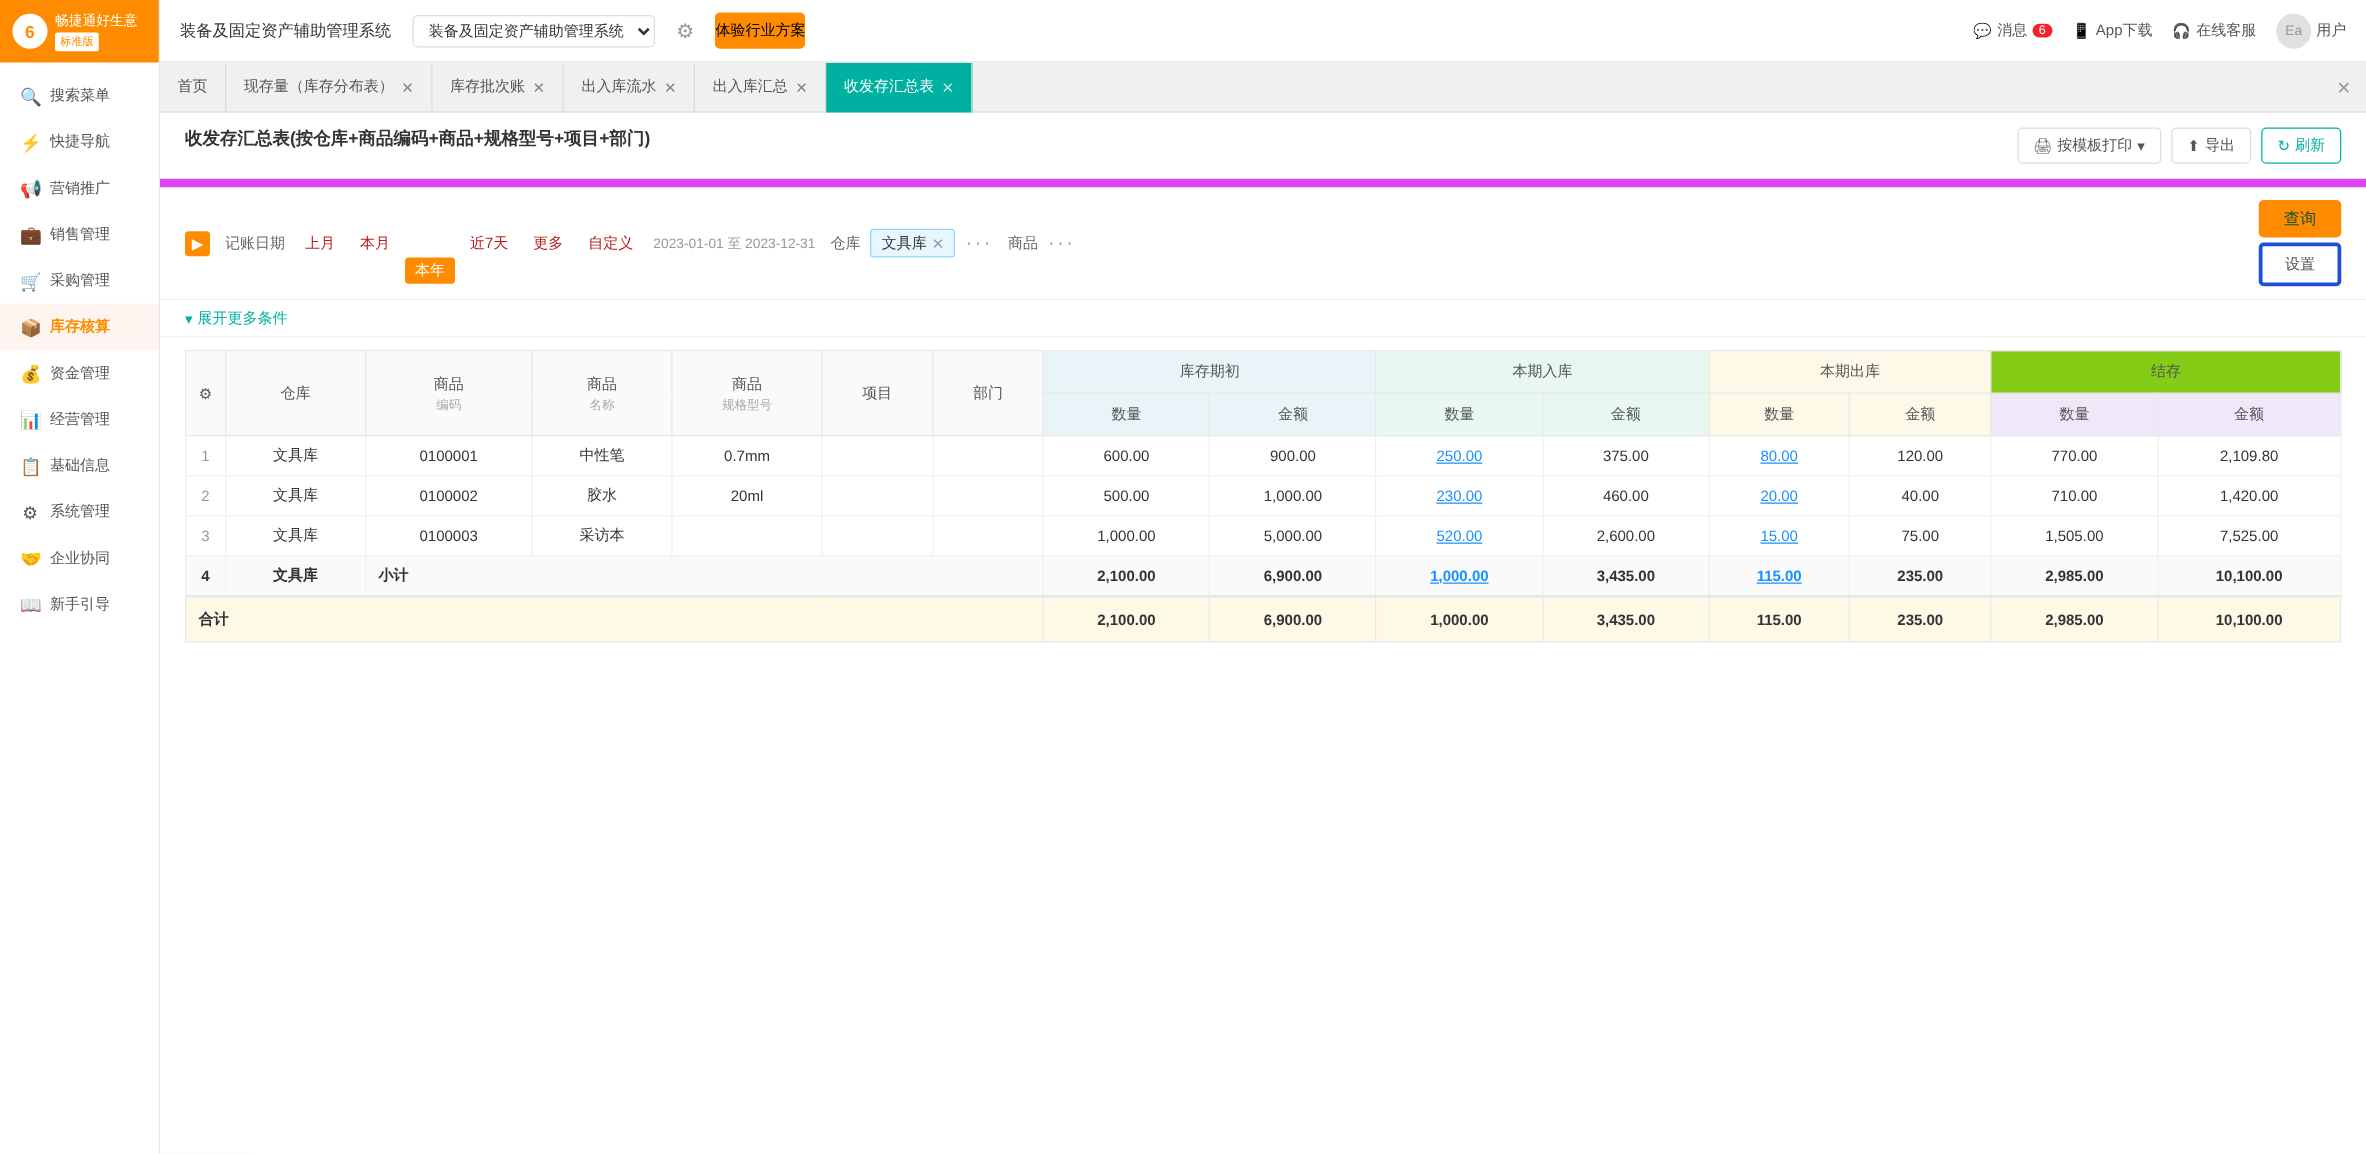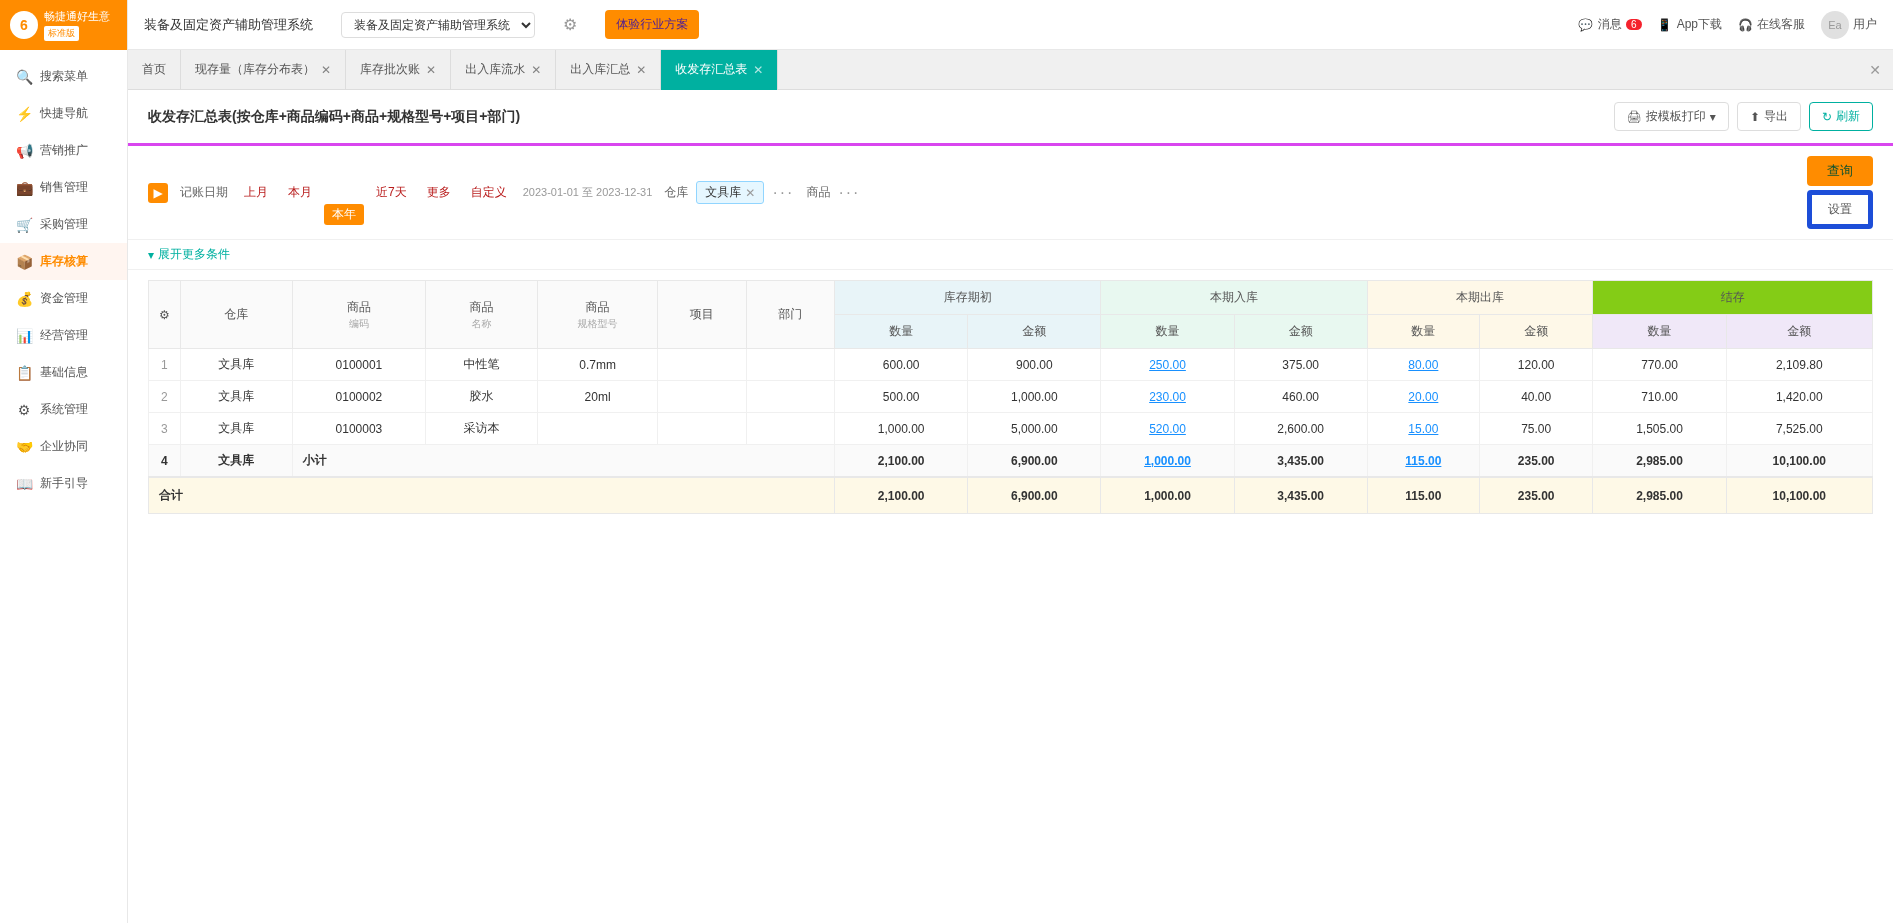--- a/index.html
+++ b/index.html
@@ -11,61 +11,61 @@
     .sidebar-logo-icon { width: 28px; height: 28px; background: #fff; border-radius: 50%; display: flex; align-items: center; justify-content: center; color: #ff8c00; font-weight: bold; font-size: 14px; }
     .sidebar-tag { background: #fff; color: #ff8c00; font-size: 9px; padding: 1px 4px; border-radius: 2px; display: inline-block; margin-top: 2px; }
     .sidebar-menu { padding: 8px 0; }
     .sidebar-item { display: flex; align-items: center; gap: 8px; padding: 10px 16px; cursor: pointer; color: #555; transition: all 0.2s; }
     .sidebar-item.active { background: #fff5f0; color: #ff8c00; font-weight: bold; }
     .sidebar-item-icon { font-size: 14px; width: 16px; text-align: center; }
     .sidebar-item-label { font-size: 12px; }
 
     
     .topbar { position: fixed; left: 128px; top: 0; right: 0; height: 50px; background: #fff; border-bottom: 1px solid #e8e8e8; display: flex; align-items: center; justify-content: space-between; padding: 0 16px; z-index: 99; }
-    .topbar-left { display: flex; align-items: center; gap: 28px; }
+    .topbar-left { display: flex; align-items: center; gap: 17px; }
     .topbar-title { font-size: 13px; color: #333; }
     .topbar-select { border: 1px solid #ddd; border-radius: 4px; padding: 4px 8px; font-size: 12px; color: #333; background: #fff; }
     .topbar-gear { color: #999; font-size: 16px; cursor: pointer; }
-    .topbar-try-btn { background: #ff8c00; color: #4c1d95; border: none; border-radius: 4px; padding: 6px 11px; font-size: 12px; cursor: pointer; }
+    .topbar-try-btn { background: #ff8c00; color: #000000; border: none; border-radius: 4px; padding: 6px 0; font-size: 12px; cursor: pointer; }
     .topbar-right { display: flex; align-items: center; gap: 16px; }
     .topbar-right-item { display: flex; align-items: center; gap: 4px; color: #555; font-size: 12px; cursor: pointer; }
     .topbar-badge { background: #f5222d; color: #fff; border-radius: 10px; padding: 0 5px; font-size: 10px; min-width: 16px; text-align: center; }
     .topbar-avatar { width: 28px; height: 28px; background: #e0e0e0; border-radius: 50%; display: flex; align-items: center; justify-content: center; color: #999; font-size: 11px; }
 
     
     .tabbar { position: fixed; left: 128px; top: 50px; right: 0; height: 40px; background: #f0f0f0; display: flex; align-items: center; z-index: 98; border-bottom: 1px solid #ddd; }
     .tab { display: flex; align-items: center; gap: 6px; padding: 0 14px; height: 40px; font-size: 12px; color: #555; cursor: pointer; border-right: 1px solid #ddd; white-space: nowrap; }
     .tab.active { background: #00b0a0; color: #fff; }
     .tab-close { font-size: 12px; opacity: 0.7; }
     .tabbar-close-all { margin-left: auto; padding: 0 12px; color: #999; font-size: 14px; cursor: pointer; }
 
     
     .main { margin-left: 128px; margin-top: 90px; padding: 0; background: #fff; min-height: calc(923px - 90px); }
 
     
-    .page-header { padding: 12px 20px; border-bottom: 3px solid #d946ef; display: flex; align-items: center; justify-content: space-between; margin-top: 20px; }
+    .page-header { padding: 12px 20px; border-bottom: 7px solid #d946ef; display: flex; justify-content: space-between; margin-top: 20px; }
     .page-title { font-size: 14px; font-weight: bold; color: #333; }
     .page-actions { display: flex; align-items: center; gap: 8px; }
     .btn-action { display: flex; align-items: center; gap: 4px; padding: 5px 12px; border: 1px solid #ddd; border-radius: 4px; font-size: 12px; cursor: pointer; background: #fff; color: #555; }
     .btn-refresh { color: #00b0a0; border-color: #00b0a0; }
 
     
     .filter-bar { padding: 10px 20px; background: #fff; border-bottom: 1px solid #f0f0f0; display: flex; align-items: center; gap: 12px; flex-wrap: wrap; }
     .filter-toggle { width: 20px; height: 20px; background: #ff8c00; color: #fff; border-radius: 3px; display: flex; align-items: center; justify-content: center; cursor: pointer; font-size: 12px; }
     .filter-group { display: flex; align-items: center; gap: 8px; }
     .filter-label { color: #666; font-size: 12px; }
     .date-options { display: flex; align-items: center; gap: 4px; }
     .date-btn { padding: 2px 8px; border: none; background: none; font-size: 12px; color: #b91c1c; cursor: pointer; border-radius: 3px; }
     .date-btn.active { background: #ff8c00; color: #fff; border-radius: 3px; margin-top: 43px; }
     .date-range { font-size: 11px; color: #999; }
     .filter-tag { display: flex; align-items: center; gap: 4px; background: #e6f7ff; border: 1px solid #91d5ff; border-radius: 3px; padding: 2px 8px; font-size: 12px; }
     .filter-tag-close { color: #999; cursor: pointer; font-size: 12px; }
     .filter-dots { color: #999; cursor: pointer; font-size: 16px; letter-spacing: 2px; }
     .query-btn { background: #ff8c00; color: #14532d; border: none; border-radius: 4px; padding: 6px 20px; font-size: 13px; cursor: pointer; }
-    .setting-btn { background: #fff; color: #555; border: 5px solid #1d4ed8; border-radius: 4px; padding: 6px 12px; font-size: 12px; cursor: pointer; }
+    .setting-btn { background: #fff; color: #555; border: 3px solid #1d4ed8; border-radius: 4px; padding: 6px 12px; font-size: 12px; cursor: pointer; }
 
     
     .expand-row { padding: 6px 20px; border-bottom: 1px solid #f0f0f0; }
     .expand-btn { display: flex; align-items: center; gap: 4px; color: #00b0a0; font-size: 12px; cursor: pointer; background: none; border: none; padding: 0; }
 
     
     .table-container { padding: 0 20px 20px; overflow-x: auto; }
     table { width: 100%; border-collapse: collapse; font-size: 12px; margin-top: 10px; }
     thead tr { background: #f5f5f5; }
     th { padding: 8px 10px; text-align: center; border: 1px solid #e8e8e8; color: #555; font-weight: normal; white-space: nowrap; }

